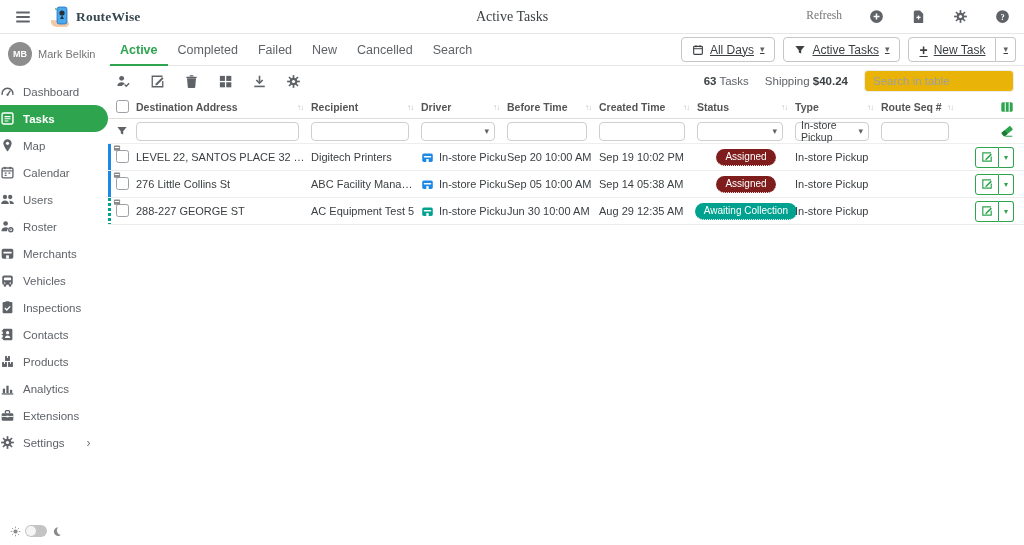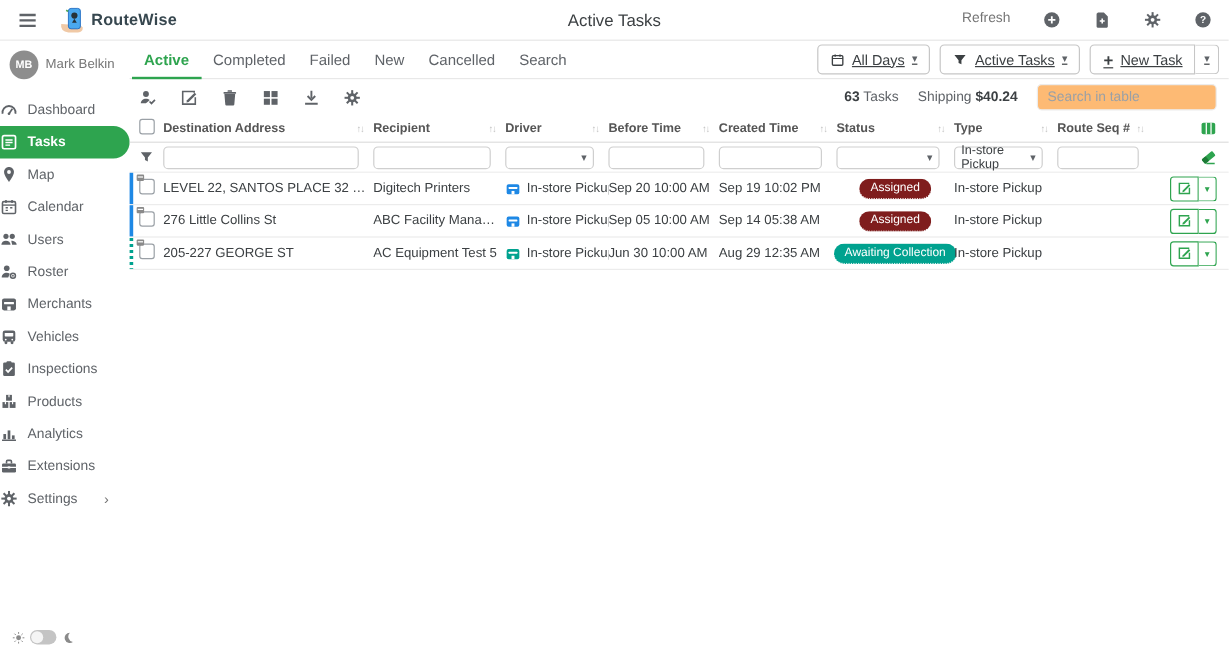--- a/index.html
+++ b/index.html
@@ -2,21 +2,21 @@
 <html><head>
 <meta charset="utf-8">
 <style>
   * { box-sizing: border-box; margin:0; padding:0; }
   html,body { width:1024px; height:545px; }
   body { font-family:"Liberation Sans", sans-serif; background:#fff; color:#3c4043; overflow:hidden; }
   .app { position:relative; width:1024px; height:545px; background:#fff; }
 
   
   .topbar { position:absolute; top:0; left:0; right:0; height:34px; background:#fff;
-            border-bottom:1px solid #e6e6e6; display:flex; align-items:center; padding:0 14px; }
+            border-bottom:1px solid #e6e6e6; display:flex; align-items:center; padding:0 14px;font-family:Liberation Serif, serif; }
   .hamburger { width:18px; height:18px; margin-right:16px; cursor:pointer; color:#5f6368; }
   .brand { display:flex; align-items:center; gap:4px; }
   .brand-name { font-size:13.5px; font-weight:bold; color:#37474f; letter-spacing:.2px; }
   .page-title { position:absolute; left:0; right:0; text-align:center; font-size:14px; color:#3c4043; pointer-events:none; }
   .topbar-right { margin-left:auto; display:flex; align-items:flex-start; gap:27px; z-index:2; }
   .refresh-link { font-size:11.5px; color:#757575; cursor:pointer; }
   .tb-icon { width:15px; height:15px; color:#5f6368; cursor:pointer; }
 
   
   .sidebar { position:absolute; top:34px; left:0; width:108px; bottom:0; background:#fff; }
@@ -49,21 +49,21 @@
   .btn-group { display:flex; }
   .btn-group .btn.left { border-radius:4px 0 0 4px; }
   .btn-group .btn.right { border-radius:0 4px 4px 0; border-left:none; padding:0 7px; }
   .plus-sign { font-size:14px; font-weight:bold; line-height:1; }
 
   .toolbar { height:30px; display:flex; align-items:center; gap:19px; padding-left:8px; }
   .tool-icon { width:15px; height:15px; color:#5f6368; cursor:pointer; }
   .toolbar-right { margin-left:auto; display:flex; align-items:center; gap:16px; padding-right:10px; }
   .sum-text { font-size:11.5px; color:#5f6368; }
   .sum-text b { color:#3c4043; }
-  .search-input { width:150px; height:22px; background:#fdba74; border:1px solid #ececec; border-radius:4px;
+  .search-input { width:150px; height:22px; background:#eab308; border:1px solid #ececec; border-radius:4px;
                   padding:0 8px; font-size:11.5px; color:#5f6368; outline:none; font-family:"Liberation Sans", sans-serif; }
   .search-input::placeholder { color:#9aa0a6; }
 
   
   .grid { display:grid; grid-template-columns:28px 175px 110px 86px 92px 98px 98px 86px 80px 63px; align-items:center; }
   .thead { height:23px; border-bottom:1px solid #dedede; font-size:10.5px; font-weight:bold; color:#555; }
   .th { display:flex; align-items:center; justify-content:space-between; padding-right:8px; cursor:pointer; }
   .sort { font-size:8px; color:#c2c2c2; letter-spacing:-1px; font-weight:normal; }
   .th-check { padding-left:8px; }
   .cb { appearance:none; -webkit-appearance:none; width:13px; height:13px; border:1.5px solid #9aa0a6;
@@ -229,20 +229,29 @@
       <div class="nav-item">
         <svg class="nv-icon" viewBox="0 0 16 16">
           <rect x="2.8" y="2.2" width="10.4" height="12" rx="1.2" fill="currentColor"></rect>
           <rect x="5.8" y="1.2" width="4.4" height="2.4" rx="0.8" fill="currentColor"></rect>
           <path d="M5.2 8.6l2 2 3.6-3.8" fill="none" stroke="#fff" stroke-width="1.5"></path>
         </svg>
         <span>Inspections</span>
       </div>
       <div class="nav-item">
         <svg class="nv-icon" viewBox="0 0 16 16">
+          <rect x="3" y="1.8" width="10.2" height="12.4" rx="1.3" fill="currentColor"></rect>
+          <path d="M1.8 4.2h2M1.8 8h2M1.8 11.8h2" stroke="currentColor" stroke-width="1.3"></path>
+          <circle cx="8.1" cy="6" r="1.7" fill="#fff"></circle>
+          <path d="M5.2 11.6c.3-1.7 1.5-2.6 2.9-2.6s2.6.9 2.9 2.6Z" fill="#fff"></path>
+        </svg>
+        <span>Contacts</span>
+      </div>
+      <div class="nav-item">
+        <svg class="nv-icon" viewBox="0 0 16 16">
           <rect x="5.4" y="2.2" width="5.2" height="5.2" fill="currentColor"></rect>
           <rect x="2.2" y="8.6" width="5.2" height="5.2" fill="currentColor"></rect>
           <rect x="8.6" y="8.6" width="5.2" height="5.2" fill="currentColor"></rect>
           <path d="M8 2.2v2M4.8 8.6v2M11.2 8.6v2" stroke="#fff" stroke-width="1"></path>
         </svg>
         <span>Products</span>
       </div>
       <div class="nav-item">
         <svg class="nv-icon" viewBox="0 0 16 16">
           <path d="M1.8 13.8h12.4" stroke="currentColor" stroke-width="1.4"></path>
@@ -527,21 +536,21 @@
       </div>
     </div>
 
     <div class="grid trow row-teal">
       <div class="strip"></div>
       <svg class="mini-store" viewBox="0 0 16 16">
         <rect x="1.8" y="3" width="12.4" height="10.5" rx="1.8" fill="currentColor"></rect>
         <rect x="3.6" y="6" width="8.8" height="2" fill="#fff"></rect>
       </svg>
       <div class="td-check"><input type="checkbox" class="cb" style=""></div>
-      <div class="td">205-227 GEORGE ST</div>
+      <div class="td">288-227 GEORGE ST</div>
       <div class="td">AC Equipment Test 5</div>
       <div class="td td-driver">
         <svg class="store-icon store-teal" viewBox="0 0 16 16">
           <rect x="1.5" y="3" width="13" height="10.5" rx="2" fill="currentColor"></rect>
           <rect x="3.5" y="6" width="9" height="2" rx="0.5" fill="#fff"></rect>
           <rect x="6.5" y="10" width="3" height="3.5" fill="#fff"></rect>
         </svg>
         <span>In-store Pickup</span>
       </div>
       <div class="td">Jun 30 10:00 AM</div>

